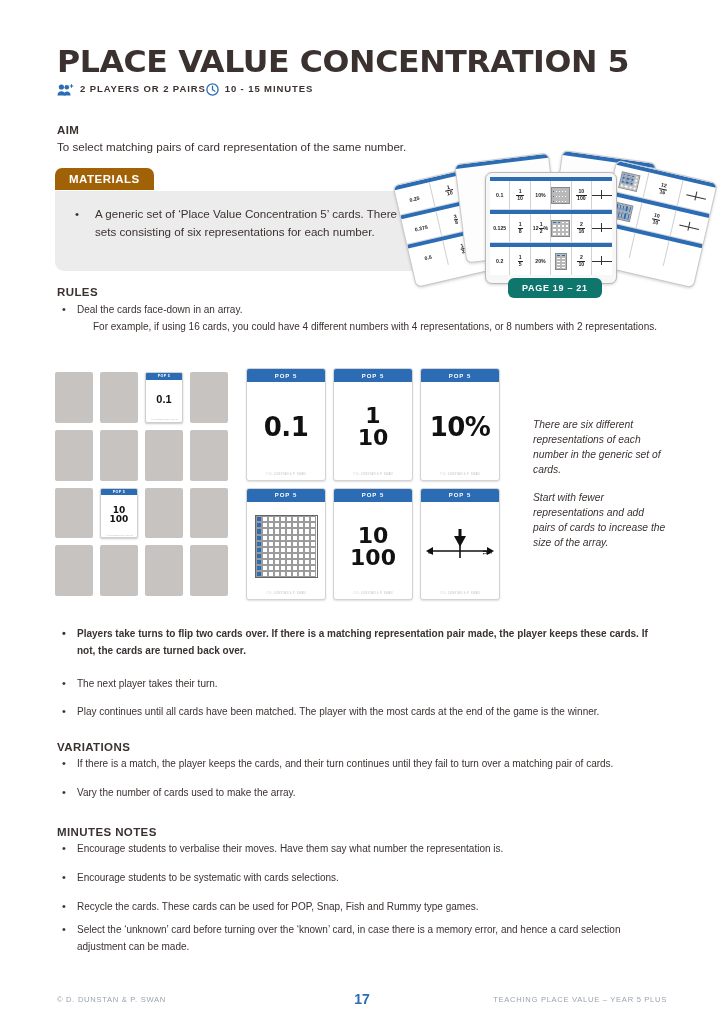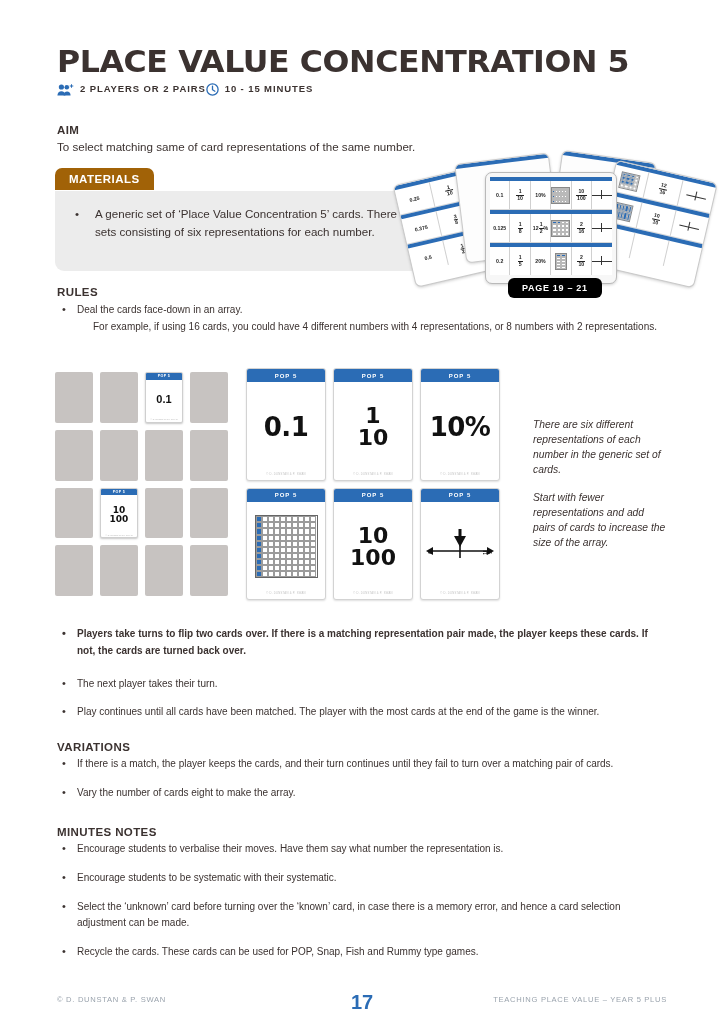--- a/index.html
+++ b/index.html
@@ -76,21 +76,21 @@
   .mini{
     flex:1;border-right:1px solid #d0d0d0;display:flex;align-items:center;justify-content:center;
     font-size:5.2px;font-weight:bold;color:#222;
   }
   .mini:last-child{border-right:none;}
   .frac{display:inline-block;text-align:center;line-height:1.05;}
   .frac .n{display:block;border-bottom:0.7px solid #222;padding:0 1px;}
   .frac .d{display:block;padding:0 1px;}
   .page-badge{
     position:absolute;left:103px;top:128px;
-    background:#000000;color:#fff;border-radius:6px;
+    background:#0f766e;color:#fff;border-radius:6px;
     font-size:9px;font-weight:bold;letter-spacing:0.7px;
     padding:5px 14px;z-index:9;white-space:nowrap;
   }
   .minigrid{display:grid;width:17px;height:15px;border:0.5px solid #888;}
   .minigrid i{border:0.3px solid #b9b9b9;}
   .minigrid i.on{background:#2b6cb5;}
   .nline{width:20px;height:10px;position:relative;}
   .nline:before{content:"";position:absolute;left:0;right:0;top:5px;height:0.7px;background:#333;}
   .nline:after{content:"";position:absolute;left:9px;top:0;width:0.8px;height:9px;background:#333;}
 
@@ -147,21 +147,21 @@
   .vfrac .d{display:block;}
 
   
   .note{position:absolute;left:528px;top:417px;width:140px;
     font-size:10.3px;line-height:15px;font-style:italic;color:#3b3230;}
   .note p{margin:0 0 13px 5px;}
 
   
   .foot{position:absolute;left:0;right:0;top:995px;height:20px;}
   .foot .l{position:absolute;left:57px;top:0;font-size:7.6px;letter-spacing:.7px;color:#9aa3ad;}
-  .foot .c{position:absolute;left:0;right:0;top:-4px;text-align:center;font-size:20px;font-weight:bold;color:#2b6cb5;}
+  .foot .c{position:absolute;left:0;right:0;top:-4px;text-align:center;font-size:14px;font-weight:bold;color:#2b6cb5;}
   .foot .r{position:absolute;right:57px;top:0;font-size:7.6px;letter-spacing:.7px;color:#9aa3ad;}
 </style>
 </head>
 <body>
 
 <div class="page">
 
   <div class="title">PLACE VALUE CONCENTRATION 5</div>
 
   <div class="meta">
@@ -182,21 +182,21 @@
         <svg width="13" height="13" viewBox="0 0 13 13">
           <circle cx="6.5" cy="6.5" r="5.6" fill="none" stroke="#2b6cb5" stroke-width="1.3"></circle>
           <path d="M6.5 3.2v3.5l2.4 1.5" fill="none" stroke="#2b6cb5" stroke-width="1.3" stroke-linecap="round"></path>
         </svg>
       </span>
       <span class="lbl">10 - 15 MINUTES</span>
     </div>
   </div>
 
   <div class="sec-head" style="left:57px;top:124px;">AIM</div>
-  <div class="body-txt" style="left:57px;top:139px;width:600px;">To select matching same of card representations of the same number.</div>
+  <div class="body-txt" style="left:57px;top:139px;width:600px;">To select matching pairs of card representation of the same number.</div>
 
   <div class="mat-tab">MATERIALS</div>
   <div class="mat-box">
     <div class="mat-bullet">
       <span class="dot">•</span>
       <span class="txt">A generic set of ‘Place Value Concentration 5’ cards. There are eight (8) number sets consisting of six representations for each number.</span>
     </div>
   </div>
 
   <div class="fan">
@@ -688,31 +688,31 @@
       <li style="margin-bottom:16px;font-weight:bold;">Players take turns to flip two cards over.  If there is a matching representation pair made, the player keeps these cards.  If not, the cards are turned back over.</li>
       <li style="margin-bottom:12px;">The next player takes their turn.</li>
       <li>Play continues until all cards have been matched.  The player with the most cards at the end of the game is the winner.</li>
     </ul>
   </div>
 
   <div class="sec-head" style="left:57px;top:741px;">VARIATIONS</div>
   <div style="position:absolute;left:57px;top:756px;width:608px;">
     <ul class="bl">
       <li style="margin-bottom:12px;">If there is a match, the player keeps the cards, and their turn continues until they fail to turn over a matching pair of cards.</li>
-      <li>Vary the number of cards eight to make the array.</li>
+      <li>Vary the number of cards used to make the array.</li>
     </ul>
   </div>
 
   <div class="sec-head" style="left:57px;top:826px;">MINUTES NOTES</div>
   <div style="position:absolute;left:57px;top:841px;width:608px;">
     <ul class="bl">
       <li style="margin-bottom:12px;">Encourage students to verbalise their moves. Have them say what number the representation is.</li>
-      <li style="margin-bottom:12px;">Encourage students to be systematic with their systematic.</li>
+      <li style="margin-bottom:12px;">Encourage students to be systematic with cards selections.</li>
+      <li>Recycle the cards. These cards can be used for POP, Snap, Fish and Rummy type games.</li>
       <li style="margin-bottom:12px;">Select the ‘unknown’ card before turning over the ‘known’ card, in case there is a memory error, and hence a card selection adjustment can be made.</li>
-      <li>Recycle the cards. These cards can be used for POP, Snap, Fish and Rummy type games.</li>
     </ul>
   </div>
 
   <div class="foot">
     <div class="l">© D. DUNSTAN &amp; P. SWAN</div>
     <div class="c">17</div>
     <div class="r">TEACHING PLACE VALUE – YEAR 5 PLUS</div>
   </div>
 
 </div>

